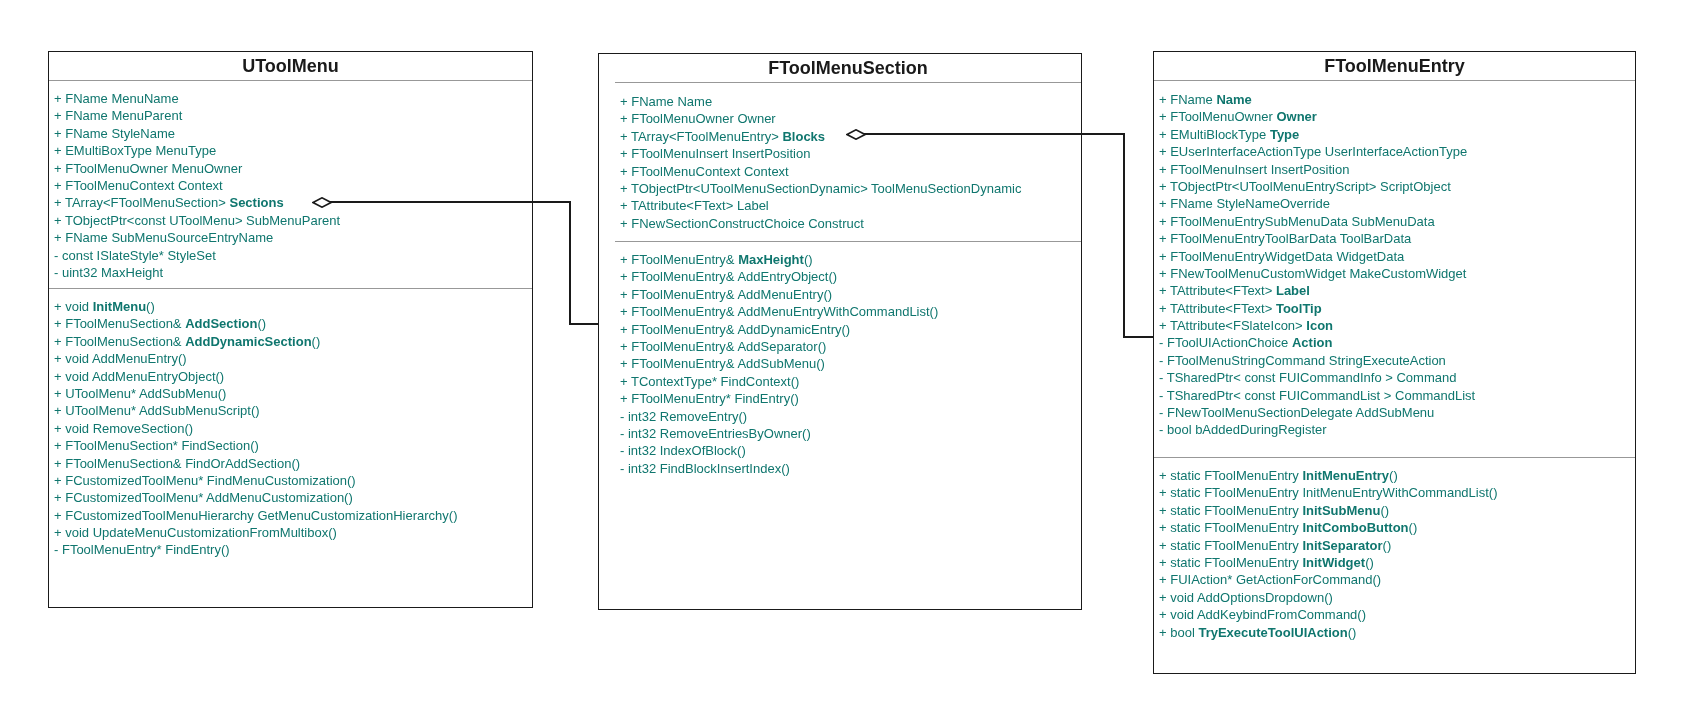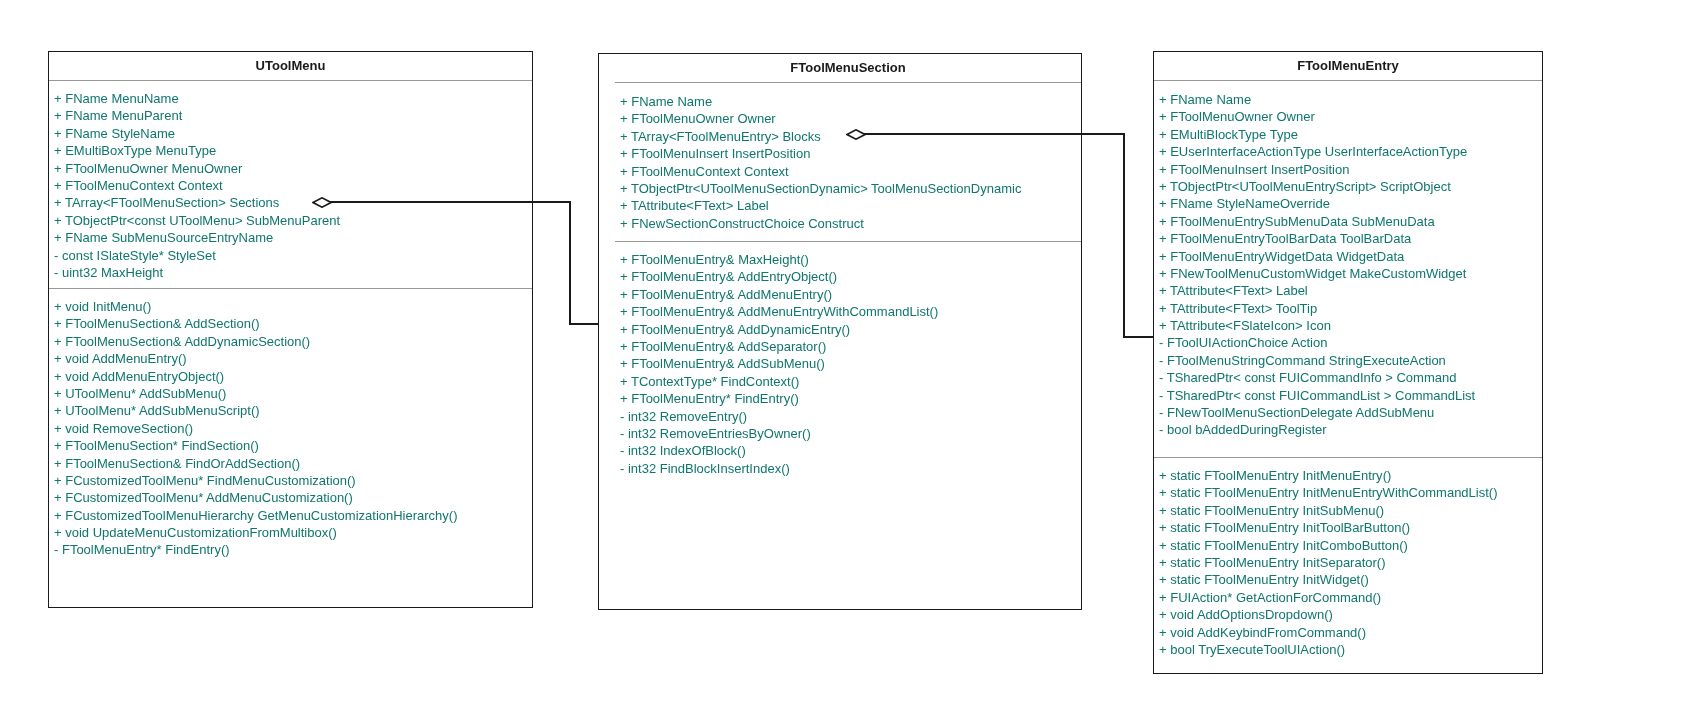--- a/index.html
+++ b/index.html
@@ -21,21 +21,21 @@
     border: 1.5px solid #1a1a1a;
     box-sizing: border-box;
     display: flex;
     flex-direction: column;
   }
   .uml-title {
     height: 28px;
     line-height: 28px;
     text-align: center;
     font-weight: bold;
-    font-size: 13px;
+    font-size: 18px;
     color: #1a1a1a;
     border-bottom: 1px solid #989898;
     flex: 0 0 auto;
   }
   .uml-section {
     box-sizing: border-box;
     padding: 9px 5px 6px 5px;
     font-size: 13px;
     color: #0f766e;
     flex: 0 0 auto;
@@ -45,28 +45,28 @@
     border-bottom: 1px solid #989898;
   }
   .uml-section.methods {
     flex: 1 1 auto;
   }
   .uml-row {
     height: 17.4px;
     line-height: 17.4px;
     white-space: nowrap;
   }
-  .uml-row b { font-weight: normal; }
+  .uml-row b { font-weight: bold; }
 
   
   #box-utoolmenu        { left: 48px;   top: 51px; width: 485px; height: 557px; }
   #box-utoolmenu .attrs { height: 208px; }
   #box-ftoolmenusection        { left: 598px;  top: 53px; width: 484px; height: 557px; padding-left: 16px; }
   #box-ftoolmenusection .attrs { height: 159px; padding-top: 10px; }
-  #box-ftoolmenuentry        { left: 1153px; top: 51px; width: 390px; height: 623px; }
+  #box-ftoolmenuentry        { left: 1153px; top: 51px; width: 483px; height: 623px; }
   #box-ftoolmenuentry .attrs { height: 377px; padding-top: 10px; }
 
   .conn {
     position: absolute;
     background: #1a1a1a;
     z-index: 5;
   }
   .diamond {
     position: absolute;
     z-index: 6;
@@ -161,21 +161,20 @@
         <div class="uml-row"><span>- FToolMenuStringCommand StringExecuteAction</span></div>
         <div class="uml-row"><span>- TSharedPtr&lt; const FUICommandInfo &gt; Command</span></div>
         <div class="uml-row"><span>- TSharedPtr&lt; const FUICommandList &gt; CommandList</span></div>
         <div class="uml-row"><span>- FNewToolMenuSectionDelegate AddSubMenu</span></div>
         <div class="uml-row"><span>- bool bAddedDuringRegister</span></div>
       </div>
     <div class="uml-section methods">
         <div class="uml-row"><span>+ static FToolMenuEntry </span><b>InitMenuEntry</b><span>()</span></div>
         <div class="uml-row"><span>+ static FToolMenuEntry InitMenuEntryWithCommandList()</span></div>
         <div class="uml-row"><span>+ static FToolMenuEntry </span><b>InitSubMenu</b><span>()</span></div>
-        <div class="uml-row"><span>+ static FToolMenuEntry </span><b>InitToolBarButton</b><span>()</span></div>
         <div class="uml-row"><span>+ static FToolMenuEntry </span><b>InitComboButton</b><span>()</span></div>
         <div class="uml-row"><span>+ static FToolMenuEntry </span><b>InitSeparator</b><span>()</span></div>
         <div class="uml-row"><span>+ static FToolMenuEntry </span><b>InitWidget</b><span>()</span></div>
         <div class="uml-row"><span>+ FUIAction* GetActionForCommand()</span></div>
         <div class="uml-row"><span>+ void AddOptionsDropdown()</span></div>
         <div class="uml-row"><span>+ void AddKeybindFromCommand()</span></div>
         <div class="uml-row"><span>+ bool </span><b>TryExecuteToolUIAction</b><span>()</span></div>
       </div>
   </div>
 

